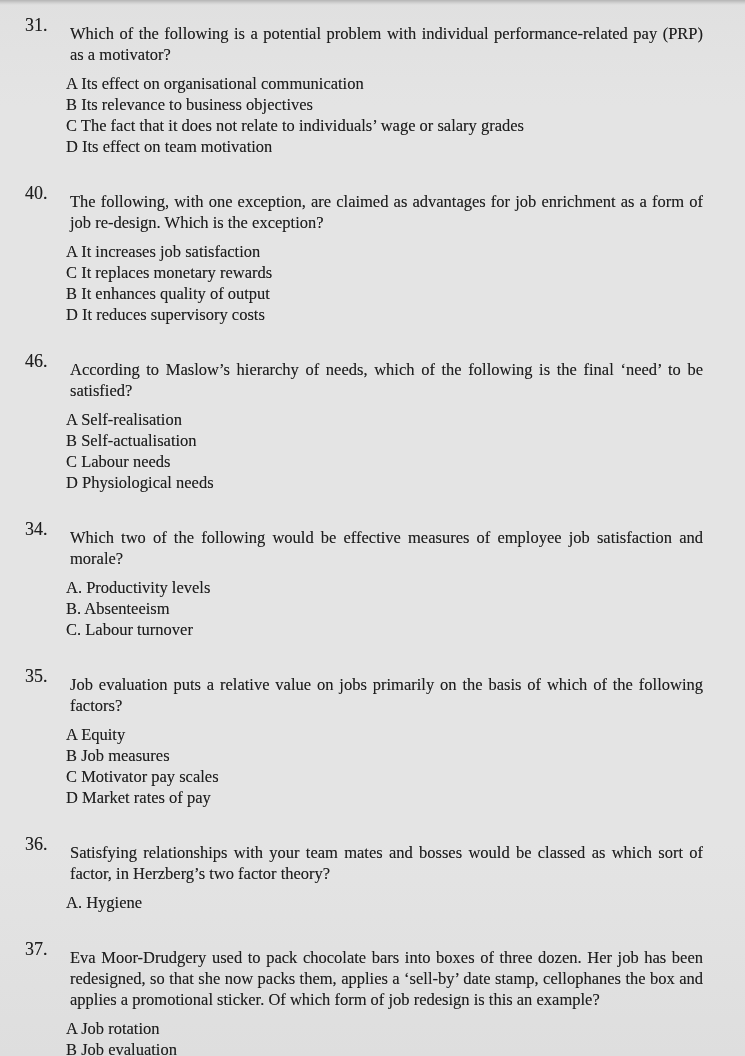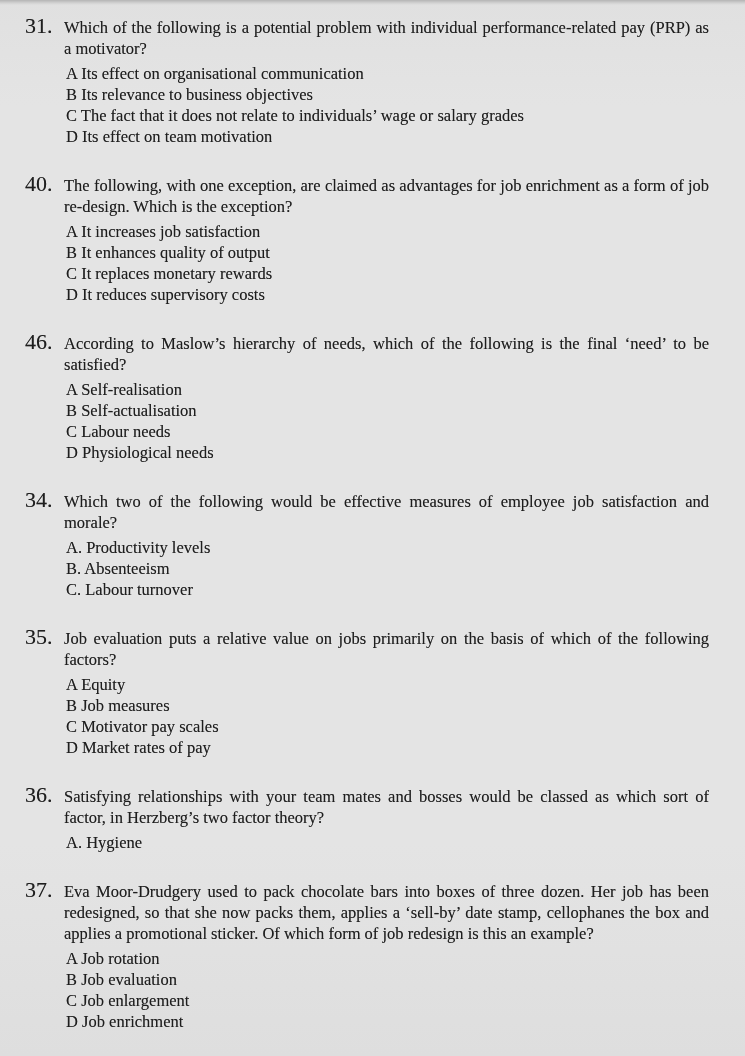--- a/index.html
+++ b/index.html
@@ -29,30 +29,30 @@
     width: 745px;
   }
   .question {
     display: flex;
     align-items: flex-start;
     margin: 0 0 22px 0;
   }
   .qnum {
     flex: 0 0 37px;
     width: 37px;
-    font-size: 22px;
+    font-size: 18px;
     line-height: 21px;
     text-shadow: 0 0 0.6px rgba(30,30,30,0.45);
   }
   .qbody {
     flex: 1 1 auto;
     min-width: 0;
   }
   .qtext {
-    margin: 2px;
+    margin: 8px;
     font-size: 16.5px;
     line-height: 21px;
     text-align: justify;
     text-shadow: 0 0 0.6px rgba(30,30,30,0.45);
   }
   .options {
     list-style: none;
     margin: 4px;
     padding: 0;
   }
@@ -81,22 +81,22 @@
         </ul>
     </div>
   </section>
 
   <section class="question">
     <div class="qnum">40.</div>
     <div class="qbody">
       <p class="qtext">The following, with one exception, are claimed as advantages for job enrichment as a form of job re-design. Which is the exception?</p>
       <ul class="options">
           <li class="option">A It increases job satisfaction</li>
+          <li class="option">C It replaces monetary rewards</li>
           <li class="option">B It enhances quality of output</li>
-          <li class="option">C It replaces monetary rewards</li>
           <li class="option">D It reduces supervisory costs</li>
         </ul>
     </div>
   </section>
 
   <section class="question">
     <div class="qnum">46.</div>
     <div class="qbody">
       <p class="qtext">According to Maslow’s hierarchy of needs, which of the following is the final ‘need’ to be satisfied?</p>
       <ul class="options">

